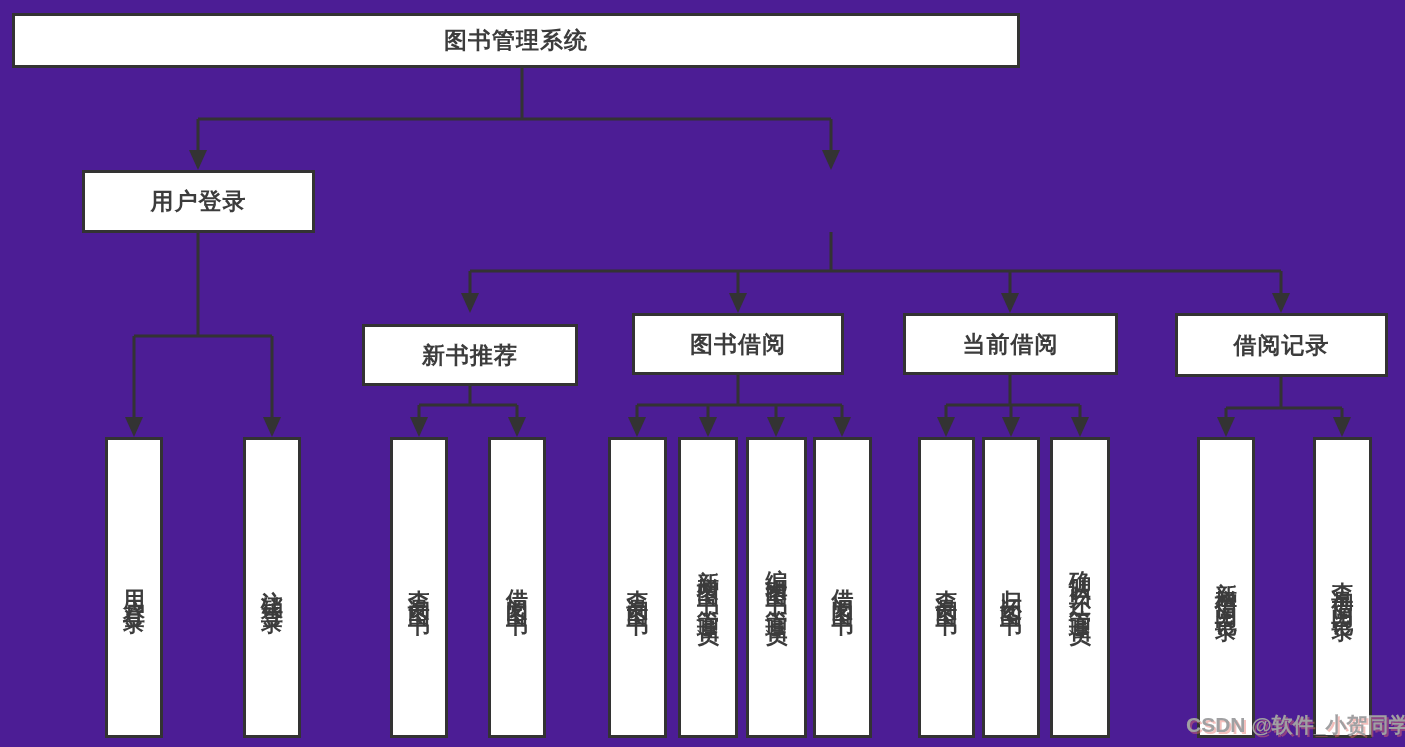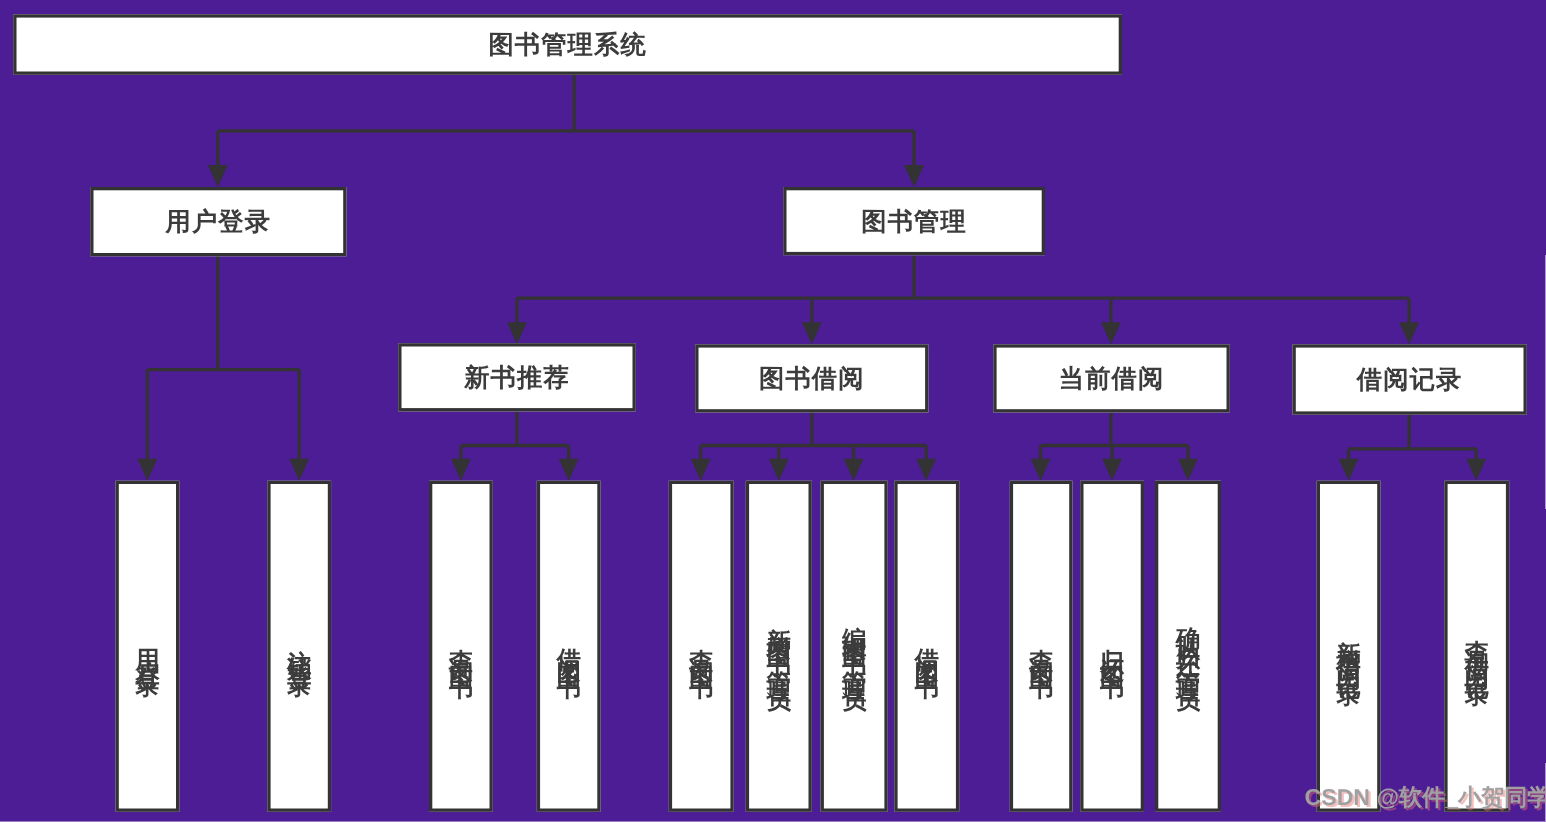--- a/index.html
+++ b/index.html
@@ -71,25 +71,22 @@
     <polygon points="1333,417 1351,417 1342,437"></polygon>
   </svg>
 
   <div class="hbox" style="left:12px;top:13px;width:1008px;height:55px">
     <span class="lbl">图书管理系统</span>
   </div>
 
   <div class="hbox" style="left:82px;top:170px;width:233px;height:63px">
     <span class="lbl">用户登录</span>
   </div>
-  <div class="hbox" style="left:712px;top:170px;width:238px;height:62px">
-    <span class="lbl">图书管理</span>
-  </div>
 
-  <div class="hbox" style="left:362px;top:312px;width:216px;height:62px">
+  <div class="hbox" style="left:362px;top:324px;width:216px;height:62px">
     <span class="lbl">新书推荐</span>
   </div>
   <div class="hbox" style="left:903px;top:313px;width:215px;height:62px">
     <span class="lbl">当前借阅</span>
   </div>
   <div class="hbox" style="left:632px;top:313px;width:212px;height:62px">
     <span class="lbl">图书借阅</span>
   </div>
   <div class="hbox" style="left:1175px;top:313px;width:213px;height:64px">
     <span class="lbl">借阅记录</span>

